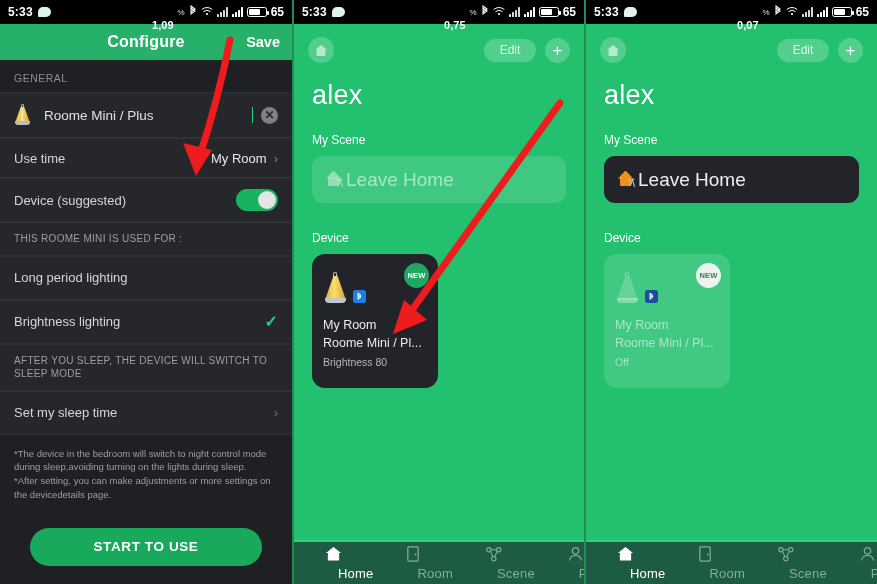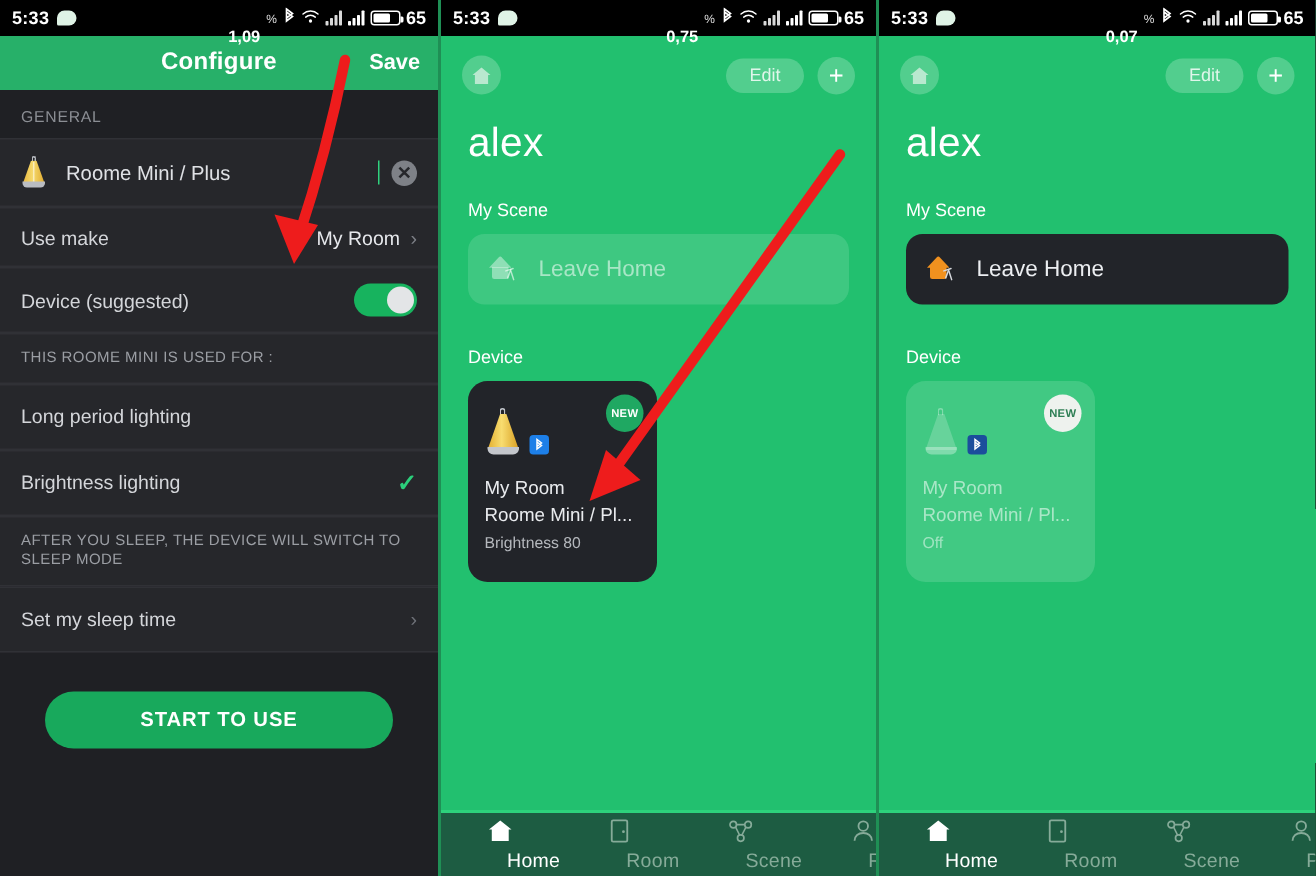--- a/index.html
+++ b/index.html
@@ -163,21 +163,21 @@
   .g-user { color: #ffffff; font-size: 27px; padding: 14px 18px 0 18px; letter-spacing: .2px; }
   .g-sect { color: #ffffff; font-size: 12px; padding: 22px 18px 9px 18px; }
   .g-sect.device { padding-top: 28px; }
 
   .scene-card {
     margin: 0 18px; height: 47px; border-radius: 11px;
     display: flex; align-items: center; padding: 0 14px;
   }
   .scene-card.off { background: rgba(255,255,255,.13); }
   .scene-card.on  { background: #222429; }
-  .scene-label { font-size: 15px; margin-left: 13px; }
+  .scene-label { font-size: 19px; }
   .scene-card.off .scene-label { color: rgba(255,255,255,.55); }
   .scene-card.on  .scene-label { color: #eceef1; }
 
   .house-ic { width: 20px; height: 18px; position: relative; flex: 0 0 auto; }
   .house-ic .roof {
     position: absolute; left: 0; top: 0; width: 15px; height: 8px;
     clip-path: polygon(50% 0%, 100% 100%, 0% 100%);
   }
   .house-ic .body {
     position: absolute; left: 2.2px; top: 7px; width: 10.5px; height: 8px; border-radius: 0 0 1.5px 1.5px;
@@ -321,21 +321,21 @@
           <span class="hook"></span>
             <span class="cone"></span>
             <span class="base"></span>
         </span>
         <input class="name-input" type="text" value="Roome Mini / Plus" style="">
         <span class="caret"></span>
         <span class="clear-btn">✕</span>
       </div>
 
       <div class="row row-use">
-        <span class="row-label">Use make</span>
+        <span class="row-label">Use time</span>
         <span class="row-value">My Room</span>
         <span class="chev">›</span>
       </div>
 
 
       <div class="row row-tall">
         <span class="row-label">Device (suggested)</span>
         <span class="toggle">
             <i></i>
           </span>
@@ -352,20 +352,22 @@
         <span class="check">✓</span>
       </div>
 
       <div class="note-head">AFTER YOU SLEEP, THE DEVICE WILL SWITCH TO SLEEP MODE</div>
 
       <div class="row row-tall">
         <span class="row-label">Set my sleep time</span>
         <span class="chev-sm">›</span>
       </div>
 
+      <div class="disclaimer">*The device in the bedroom will switch to night control mode during sleep,avoiding turning on the lights during sleep.
+*After setting, you can make adjustments or more settings on the devicedetails page.</div>
 
       <div class="start-wrap">
         <div class="start-btn">START TO USE</div>
       </div>
     </div>
   </div>
 
   <div class="panel panel-mid">
 
     <div class="statusbar">

